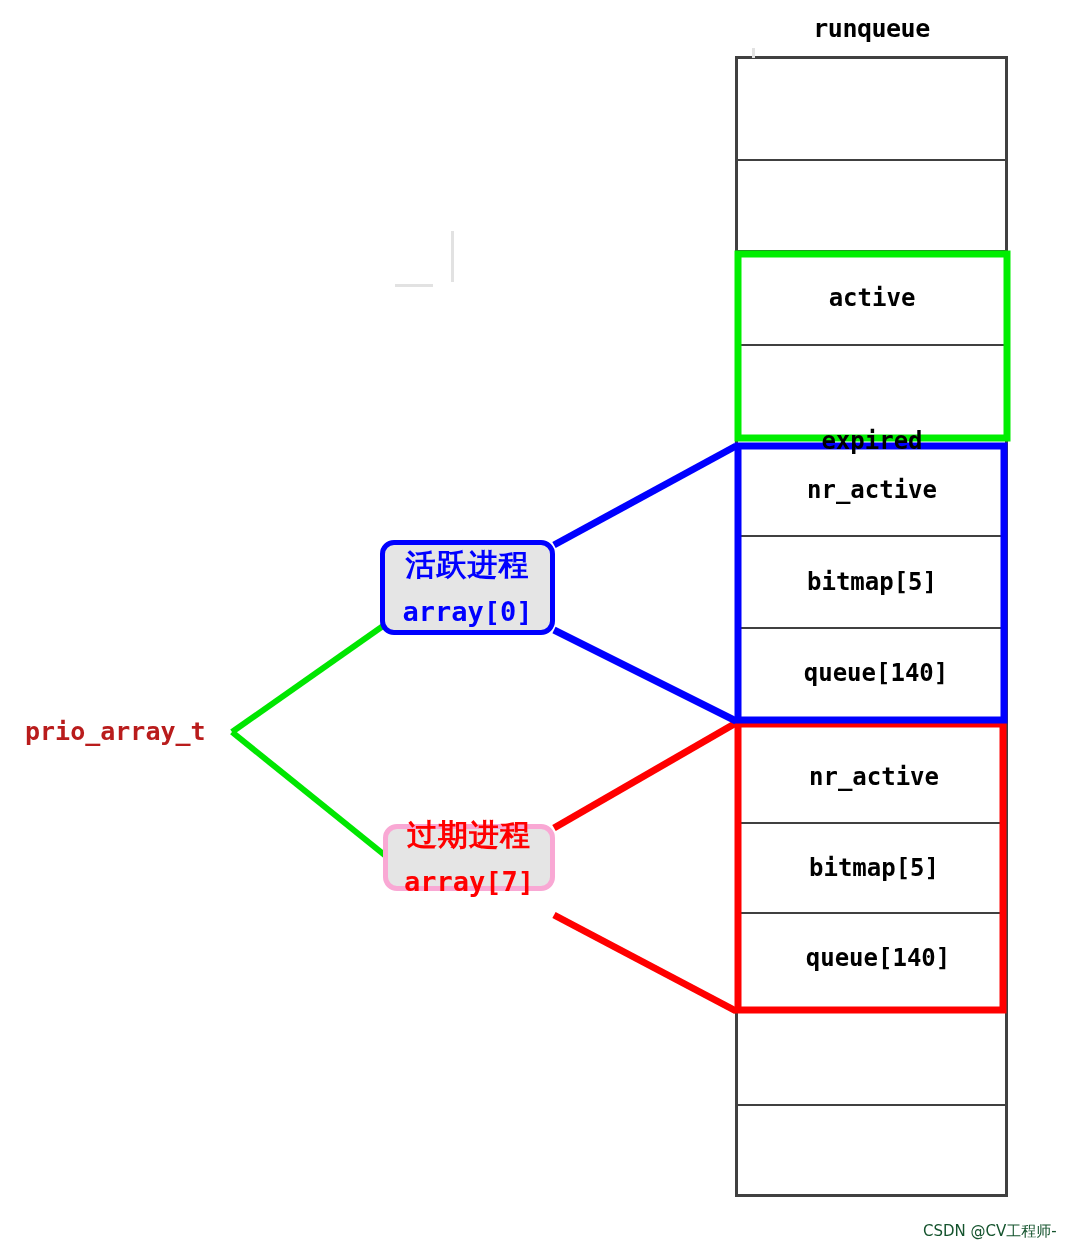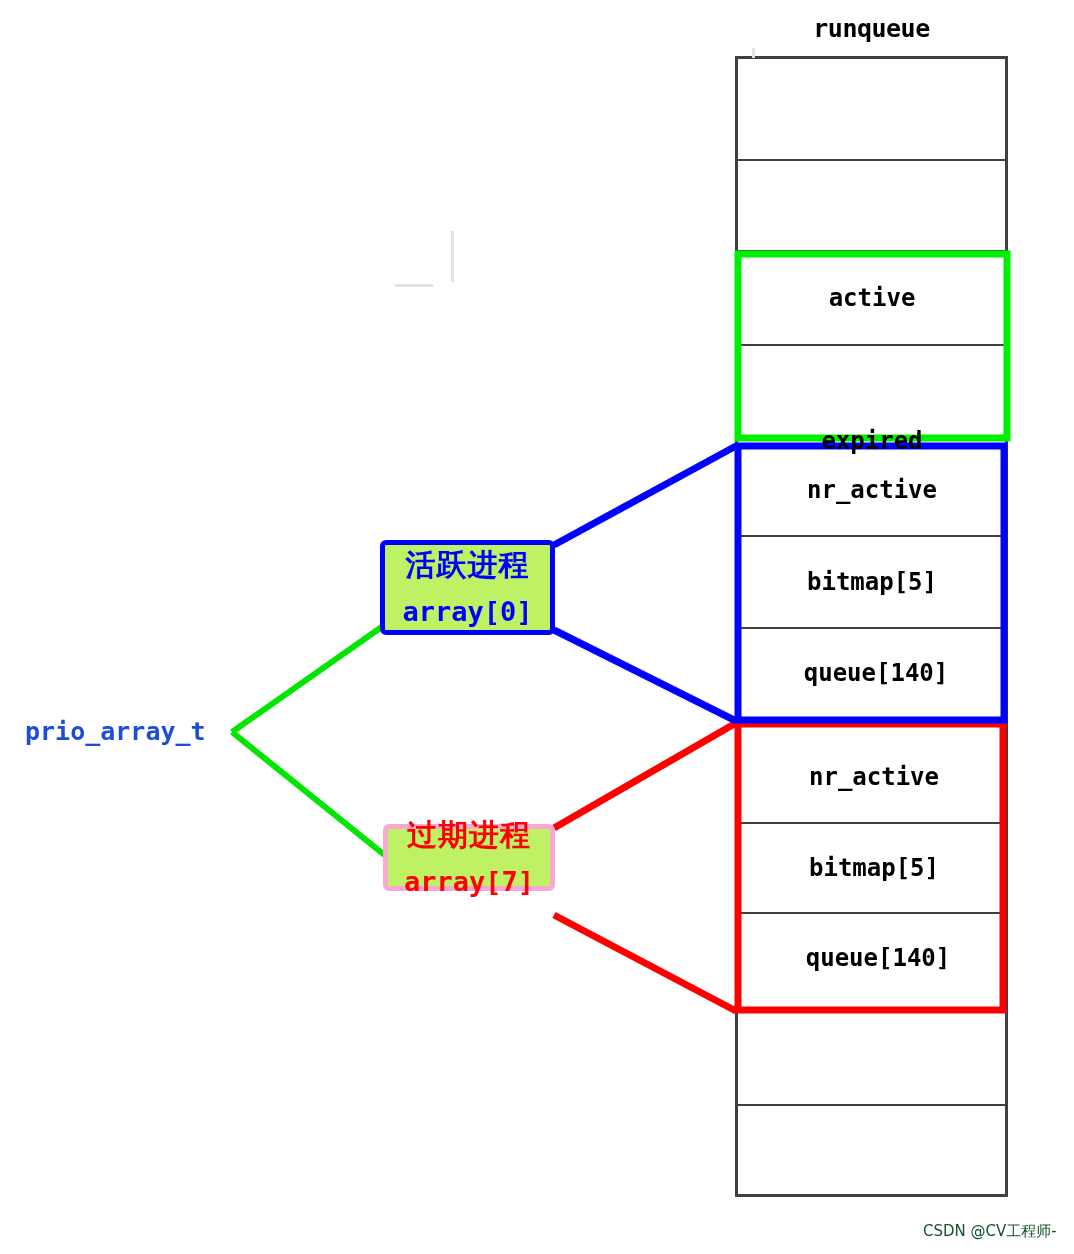--- a/index.html
+++ b/index.html
@@ -25,41 +25,41 @@
   .cell-label{
     position:absolute;text-align:right;
     font-size:24px;font-weight:bold;color:#000;
     letter-spacing:0px;white-space:nowrap;
     transform:translate(-50%,-50%);
   }
 
   
   .callout{
     position:absolute;box-sizing:border-box;
-    background:#bef264;border-radius:6px;
+    background:#e5e5e5;border-radius:14px;
     display:flex;flex-direction:column;align-items:center;justify-content:center;
     line-height:1.04;
     text-align:center;
   }
   .callout .cn{
     font-family:"DejaVu Sans","Liberation Sans",sans-serif;
     font-size:30px;font-weight:600;letter-spacing:1px;
   }
   .callout .code{
     font-size:27px;font-weight:bold;letter-spacing:0px;margin-top:17px;
   }
   #callout-active{left:372px;top:540px;width:175px;height:95px;border:5px solid #0000ff;}
   #callout-active .cn,#callout-active .code{color:#0000ff;}
   #callout-expired{left:375px;top:824px;width:172px;height:67px;border:5px solid #f9a8d4;}
   #callout-expired .cn,#callout-expired .code{color:#ff0000;}
 
   
   #root-label{
     position:absolute;left:17px;top:717px;
-    font-size:25px;font-weight:bold;color:#1d4ed8;
+    font-size:25px;font-weight:bold;color:#b91c1c;
     white-space:nowrap;letter-spacing:0px;
   }
 
   
   #watermark{
     position:absolute;left:915px;top:1222px;
     font-family:"DejaVu Sans","Liberation Sans",sans-serif;
     font-size:15px;color:#14532d;white-space:nowrap;
   }
 </style>

